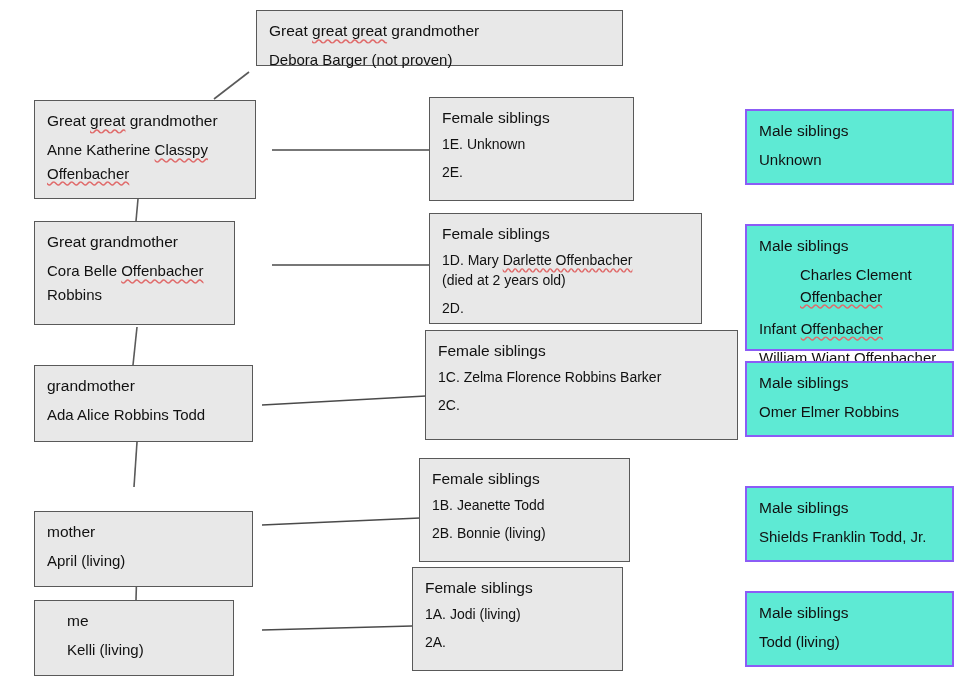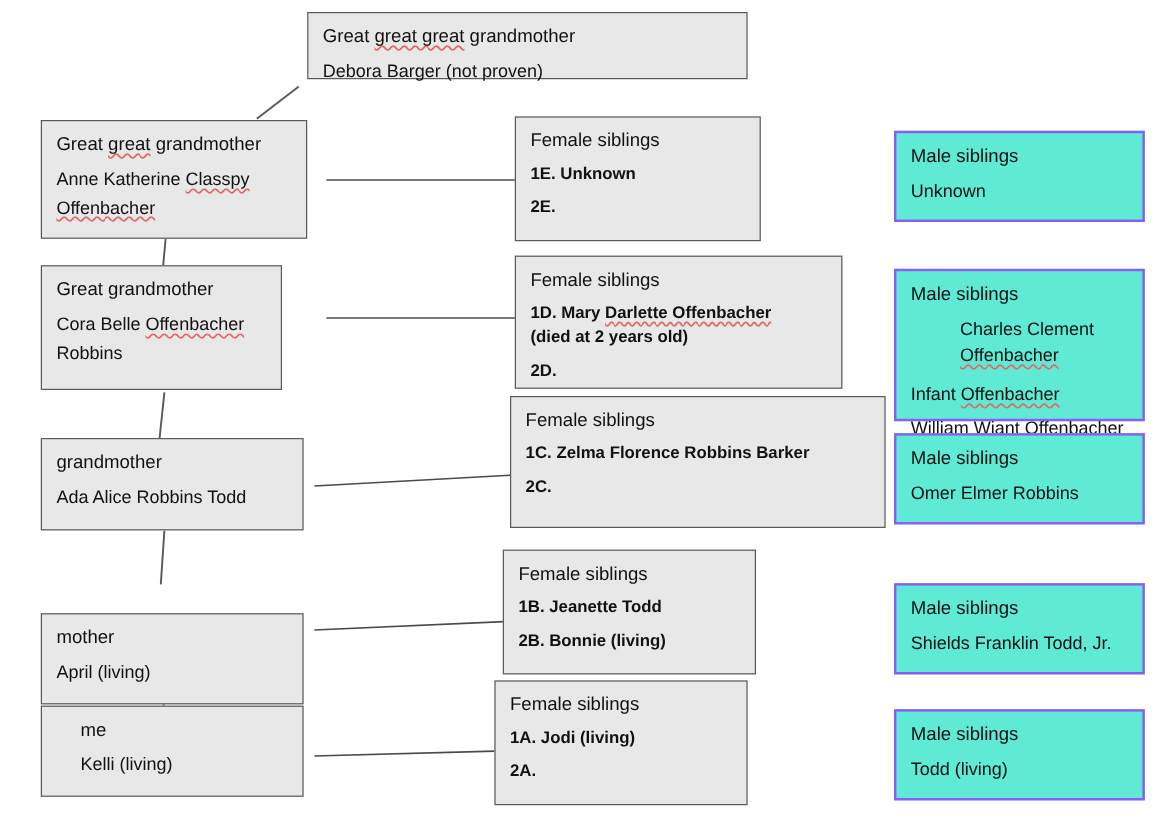--- a/index.html
+++ b/index.html
@@ -39,21 +39,21 @@
     white-space: nowrap;
   }
   .ln {
     font-size: 15px;
     color: #111111;
     line-height: 1.42;
     margin-bottom: 8px;
     white-space: pre-line;
   }
   .ln:last-child { margin-bottom: 0; }
-  .sib .ln { font-size: 14px; font-weight: bold; }
+  .sib .ln { font-size: 14px; }
   .sib .hdr { margin-bottom: 8px; }
   
   .sq {
     text-decoration: underline wavy #e06a6a;
     text-decoration-skip-ink: none;
     -webkit-text-decoration: underline wavy #e06a6a;
     text-underline-offset: 2px;
   }
   svg.lines {
     position: absolute;
@@ -103,21 +103,21 @@
   <div class="box grey" style="left:34px; top:365px; width:219px; height:77px;">
     <div class="hdr"><span>grandmother</span></div>
     <div class="ln"><span>Ada Alice Robbins Todd</span></div>
   </div>
 
   <div class="box grey" style="left:34px; top:511px; width:219px; height:76px;">
     <div class="hdr"><span>mother</span></div>
     <div class="ln"><span>April (living)</span></div>
   </div>
 
-  <div class="box grey" style="left:34px; top:588px; width:219px; height:76px;padding-left:32px;">
+  <div class="box grey" style="left:34px; top:600px; width:200px; height:76px;padding-left:32px;">
     <div class="hdr"><span>me</span></div>
     <div class="ln"><span>Kelli (living)</span></div>
   </div>
 
   <div class="box grey sib" style="left:429px; top:97px; width:205px; height:104px;">
     <div class="hdr">Female siblings</div>
     <div class="ln"><span>1E. Unknown</span></div>
     <div class="ln"><span>2E.</span></div>
   </div>
 

